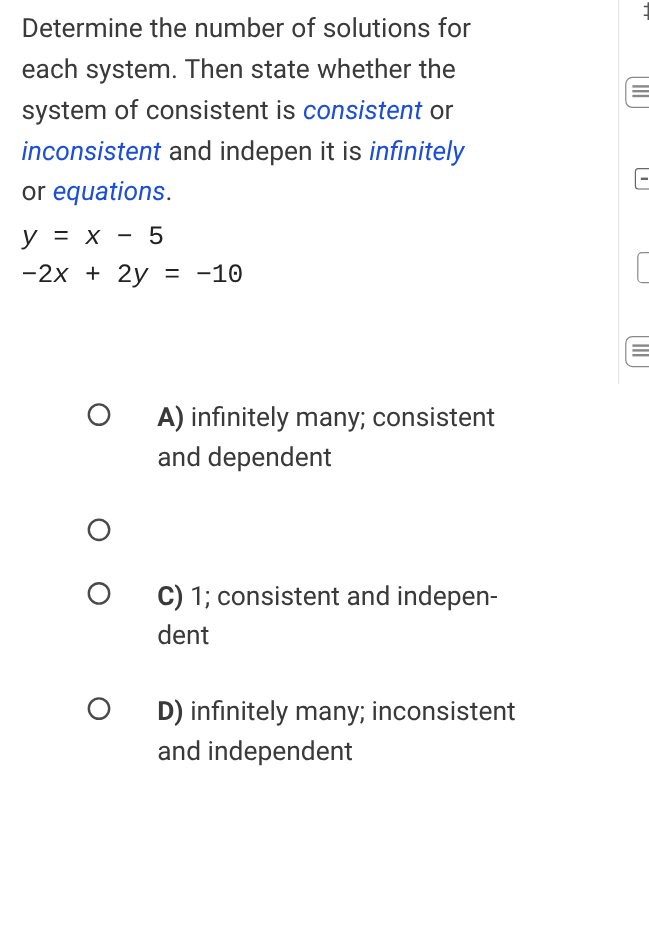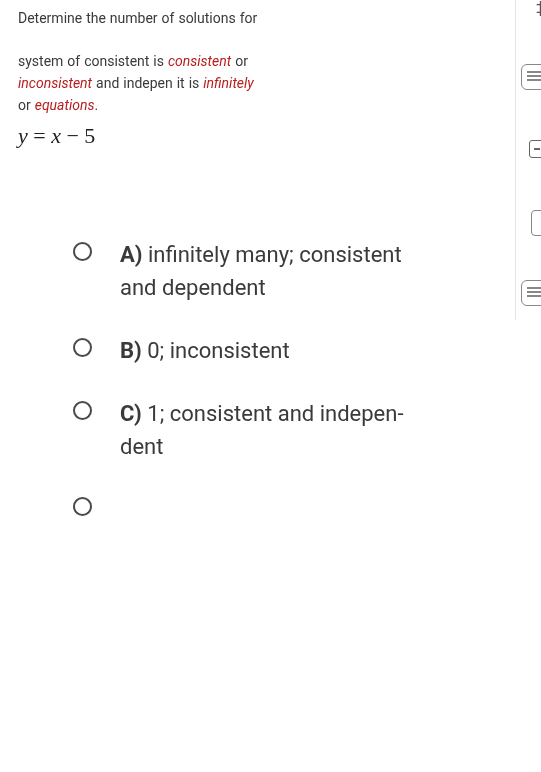--- a/index.html
+++ b/index.html
@@ -10,46 +10,47 @@
     background: #fff;
     position: relative;
     overflow: hidden;
   }
   .main {
     padding: 8px 18px 0 18px;
     width: 498px;
   }
   .question-text {
     color: #3a3a3a;
-    font-size: 14px;
+    font-size: 22px;
     line-height: 1.55;
     word-spacing: 0.5px;
   }
   .question-text em {
     font-style: italic;
-    color: #b91c1c;
+    color: #1d4ed8;
   }
   .equations {
     margin-top: 4px;
     color: #222;
     font-size: 22px;
     line-height: 1.45;
-    font-family: Liberation Serif, serif;
+    font-family: Liberation Mono, monospace;
   }
   .eq1 .var { font-style: italic; }
   .eq2 .var { font-style: italic; }
   .options {
     margin-top: 86px;
     padding-left: 55px;
   }
   .option {
     display: flex;
     align-items: flex-start;
     margin-bottom: 30px;
     cursor: pointer;
+    gap: 11px;
   }
   .radio {
     width: 19px;
     height: 19px;
     border: 2px solid #4a4a4a;
     border-radius: 50%;
     flex-shrink: 0;
     margin-top: 4px;
     margin-right: 28px;
   }
@@ -112,57 +113,60 @@
     box-shadow: 0 4px 0 #888, 0 8px 0 #888;
   }
 </style>
 </head>
 <body>
 
 <div class="main">
 
   <div class="question-text">
     <span>Determine the number of solutions for</span><br>
-    <br>
+    <span>each system. Then state whether the</span><br>
     <span>system of consistent is </span><em>consistent</em><span> or</span><br>
     <em>inconsistent</em><span> and indepen it is </span><em>infinitely</em><br>
     <span>or </span><em>equations</em><span>.</span>
   </div>
 
   <div class="equations">
     <div class="eq1">
       <span class="var">y</span><span> = </span><span class="var">x</span><span> − 5</span>
+    </div>
+    <div class="eq2">
+      <span>−2</span><span class="var">x</span><span> + 2</span><span class="var">y</span><span> = −10</span>
     </div>
   </div>
 
   <div class="options">
 
     <div class="option">
       <div class="radio"></div>
       <div class="option-text">
         <b>A)</b><span> infinitely many; consistent and dependent</span>
       </div>
     </div>
 
     <div class="option">
       <div class="radio"></div>
-      <div class="option-text">
-        <b>B)</b><span> 0; inconsistent</span>
-      </div>
     </div>
 
     <div class="option">
       <div class="radio"></div>
       <div class="option-text">
         <b>C)</b><span> 1; consistent and indepen­dent</span>
       </div>
     </div>
 
     <div class="option">
       <div class="radio"></div>
+      <div class="option-text">
+        <b>D)</b><span> infinitely many; inconsis­tent and independent</span>
+      </div>
     </div>
 
   </div>
 </div>
 
 <div class="sidebar">
   <div class="side-divider"></div>
   <div class="side-icon i1"></div>
   <div class="side-icon i2"></div>
   <div class="side-icon i3"></div>

